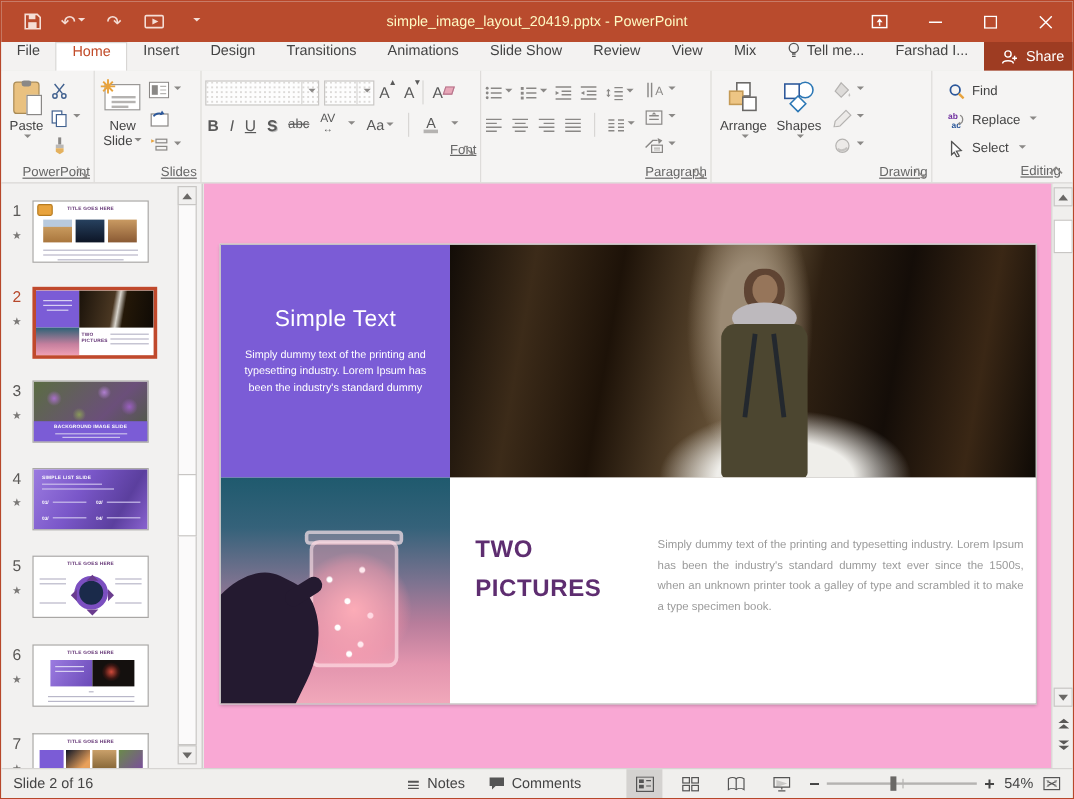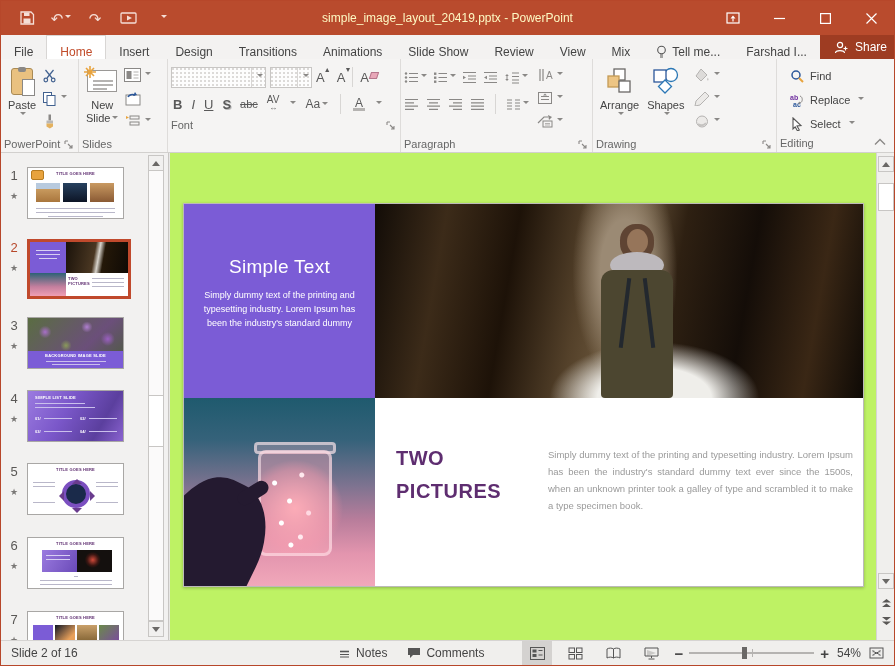--- a/index.html
+++ b/index.html
@@ -12,30 +12,30 @@
   .qat { display:flex; align-items:center; gap:14px; padding-left:16px; }
   .qat .qbtn { display:flex; align-items:center; justify-content:center; width:20px; height:20px; cursor:default; }
   .qat .glyph { font-size:15px; color:#f5ded6; line-height:1; }
   .title-text { position:absolute; left:0; right:0; top:0; height:34px; display:flex; align-items:center; justify-content:center; font-size:12px; color:#fef9c3; pointer-events:none; }
   .wincontrols { margin-left:auto; display:flex; height:34px; }
   .wc { width:46px; height:34px; display:flex; align-items:center; justify-content:center; color:#fff; font-size:13px; }
   .wc svg { display:block; }
 
   
   .tabrow { position:absolute; left:0; top:34px; width:100%; height:24px; background:#f3f2f1; display:flex; align-items:stretch; font-size:12px; color:#444; border-bottom:0; }
-  .tab { display:flex; align-items:flex-end; padding:0 13px; cursor:default; white-space:nowrap; }
+  .tab { display:flex; align-items:flex-start; padding:0 13px; cursor:default; white-space:nowrap; }
   .tab.active { background:#fff; color:#c14b29; border:1px solid #d8d6d4; border-bottom:none; }
   .tab .bulb { margin-right:5px; }
   .tab-share { margin-left:auto; background:#9e3c22; color:#fff; display:flex; align-items:center; padding:0 14px; gap:6px; }
 
   
   .ribbon { position:absolute; left:0; top:58px; width:100%; height:94px; background:#f5f4f3; border-bottom:1px solid #d2d0ce; display:flex; }
   .rgroup { position:relative; display:flex; flex-direction:column; border-right:1px solid #dedcda; padding:3px 3px 0 3px; }
   .rg-body { flex:1; display:flex; align-items:flex-start; }
-  .rg-label { height:17px; display:flex; align-items:center; justify-content:flex-start; font-size:11px; color:#666; gap:4px; position:relative; }
+  .rg-label { height:17px; display:flex; align-items:center; justify-content:flex-end; font-size:11px; color:#666; gap:4px; position:relative;text-decoration:underline; }
   .launcher { position:absolute; right:2px; bottom:3px; }
   .bigbtn { display:flex; flex-direction:column; align-items:center; justify-content:flex-start; padding:4px 4px 0 4px; font-size:11px; color:#444; text-align:center; line-height:13px; }
   .bigbtn .bicon { height:30px; display:flex; align-items:center; justify-content:center; margin-bottom:3px; }
   .dd { display:inline-block; width:0; height:0; border:3px solid transparent; border-top:3px solid #8a8886; margin-left:2px; vertical-align:middle; }
   .dd.white { border-top-color:#f5ded6; }
   .smallcol { display:flex; flex-direction:column; justify-content:flex-start; gap:3px; padding-top:3px; }
   .sbtn { height:20px; display:flex; align-items:center; gap:2px; padding:0 2px; }
   .rowbtns { display:flex; align-items:center; gap:4px; height:24px; }
   .fontgrid, .pargrid { display:flex; flex-direction:column; gap:3px; padding-top:3px; }
   .combo { height:21px; border:1px solid #c8c6c4; background:
@@ -60,21 +60,21 @@
   .minititle { position:absolute; width:100%; text-align:center; font-size:4px; font-weight:bold; color:#5e2d70; letter-spacing:.2px; }
   .mline { position:absolute; height:1px; background:#b9b7c9; }
 
   .panel-scroll { position:absolute; right:4px; top:2px; width:16px; height:484px; }
   .ps-track { position:absolute; left:0; top:0; width:16px; height:466px; background:#fbfafa; border:1px solid #c8c6c4; }
   .arrbox { position:absolute; left:0; width:16px; height:16px; background:#f1f0ef; border:1px solid #c8c6c4; display:flex; align-items:center; justify-content:center; }
   .tri-up { width:0;height:0;border:4px solid transparent;border-bottom:5px solid #6a6866; margin-top:-4px;}
   .tri-down { width:0;height:0;border:4px solid transparent;border-top:5px solid #6a6866; margin-bottom:-4px;}
   .ps-thumb { position:absolute; left:0; width:16px; background:#fff; border:1px solid #c8c6c4; }
 
-  .canvas { position:absolute; left:169px; top:152px; width:708px; height:488px; background:#bef264; }
+  .canvas { position:absolute; left:169px; top:152px; width:708px; height:488px; background:#f9a8d4; }
   .vscroll { position:absolute; right:0; top:152px; width:18px; height:488px; background:#f0efed; border-left:1px solid #d6d4d2; }
 
   
   .slide { position:absolute; left:13px; top:50px; width:681px; height:384px; background:#fff; border:1px solid #bcbab8; box-shadow:0 1px 3px rgba(0,0,0,.25); overflow:hidden; }
   .q-purple { position:absolute; left:0; top:0; width:191px; height:194px; background:#7b5cd6; color:#fff; text-align:center; }
   .q-purple h2 { font-size:19px; font-weight:normal; margin-top:52px; letter-spacing:.3px; }
   .q-purple p { font-size:9px; line-height:14px; margin:10px 18px 0 18px; }
 
   .q-photo-man { position:absolute; left:191px; top:0; width:490px; height:194px; overflow:hidden;
     background:

